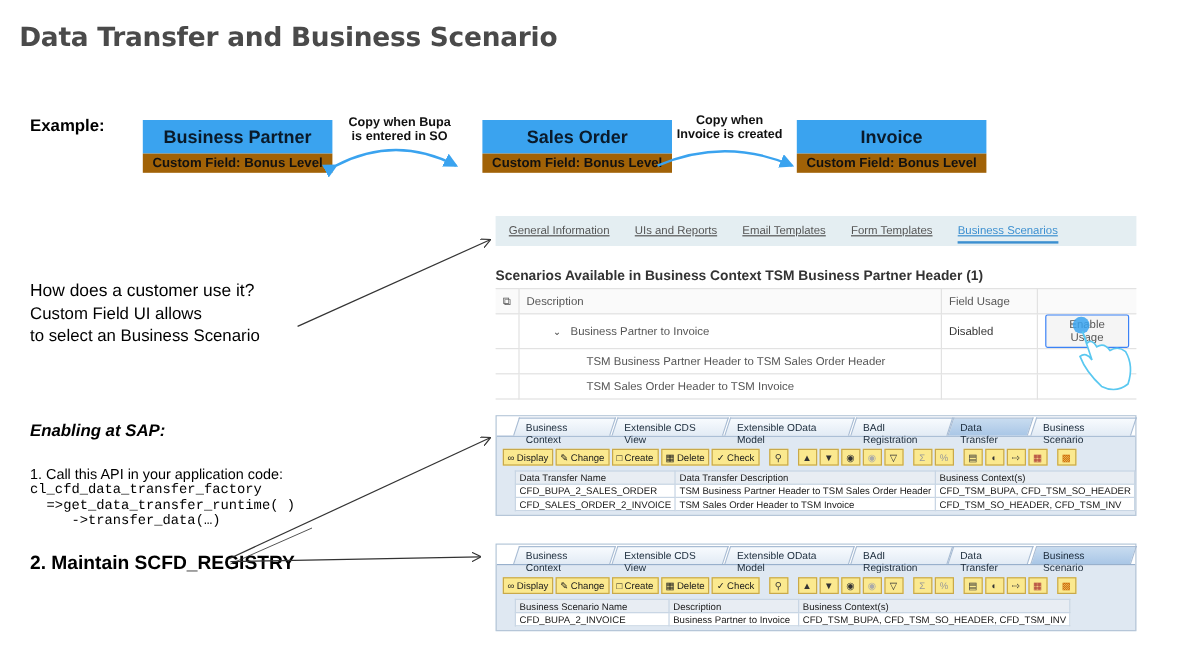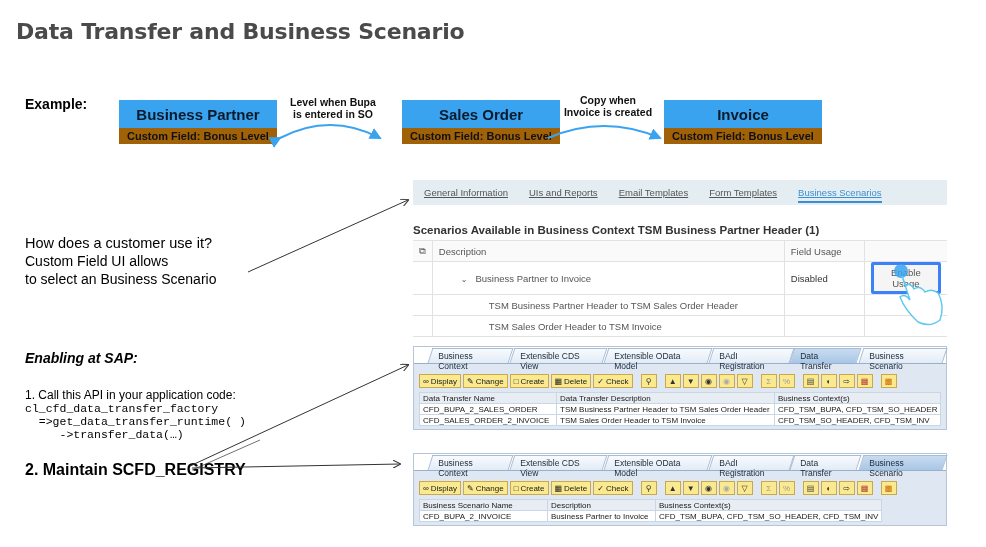--- a/index.html
+++ b/index.html
@@ -29,51 +29,51 @@
   .fiori-tab { margin-right: 21px; height: 25px; display: flex; align-items: center; position: relative; cursor: pointer; text-decoration: underline; }
   .fiori-tab.active { color: #3b8fd0; }
   .fiori-tab.active::after { content: ""; position: absolute; left: 0; right: 0; bottom: 2px; height: 2px; background: #3b8fd0; }
   .fiori-heading { margin-top: 19px; font-weight: bold; font-size: 11.5px; color: #333; margin-left: 0; }
   .fiori-table { margin-top: 4px; width: 534px; border-collapse: collapse; font-size: 9.5px; color: #555; }
   .fiori-table td { border-top: 1px solid #e2e2e2; border-bottom: 1px solid #e2e2e2; height: 21px; padding: 0 6px; }
   .fiori-table td.sel { width: 19px; border-right: 1px solid #e2e2e2; text-align: center; }
   .fiori-table td.desc { width: 352px; border-right: 1px solid #e2e2e2; }
   .fiori-table td.usage { width: 80px; border-right: 1px solid #e2e2e2; color: #333; }
   .fiori-table tr.header td { background: #fafafa; color: #555; }
-  .enable-btn { border: 3px solid #3b82f6; background: #f5f5f5; font-size: 9.5px; color: #555; padding: 2px 5px; border-radius: 2px; font-family: "Liberation Sans", sans-serif; cursor: pointer; }
+  .enable-btn { border: 1px solid #3b82f6; background: #f5f5f5; font-size: 9.5px; color: #555; padding: 2px 5px; border-radius: 2px; font-family: "Liberation Sans", sans-serif; cursor: pointer; }
 
   
   .gui { position: absolute; left: 413px; width: 534px; background: #dfe8f2; border: 1px solid #b6c6d8; }
   .gui-tabs { height: 17px; display: flex; align-items: flex-end; padding-left: 16px; background: #fff; border-bottom: 1px solid #98b0cc; }
   .gui-tab { font-size: 8.5px; color: #1a2a3a; border: 1px solid #a8bcd4; border-bottom: none; background: linear-gradient(#f8fbfe, #e2ebf5); padding: 2px 9px 2px 9px; margin-right: 1px; height: 15px; transform: skewX(-18deg); cursor: pointer; }
   .gui-tab span { display: inline-block; transform: skewX(18deg); }
   .gui-tab.active { background: linear-gradient(#c8dcf0, #a9c6e6); }
   .gui-toolbar { height: 16px; margin-top: 9px; padding-left: 5px; display: flex; align-items: center; gap: 2px; }
   .tb-btn { background: #fbe98f; border: 1px solid #c9a94a; height: 14px; font-size: 8px; padding: 0 3px; display: flex; align-items: center; gap: 2px; color: #1a1a1a; cursor: pointer; white-space: nowrap; }
   .tb-icon { background: #fbe98f; border: 1px solid #c9a94a; height: 14px; width: 16px; font-size: 8px; display: flex; align-items: center; justify-content: center; color: #333; cursor: pointer; }
   .tb-sep { width: 4px; }
-  .gui-table { border-collapse: collapse; font-size: 8px; color: #1a1a1a; margin-left: 5px; margin-top: 3px; margin-bottom: 3px; }
+  .gui-table { border-collapse: collapse; font-size: 8px; color: #1a1a1a; margin-left: 15px; margin-top: 3px; margin-bottom: 3px; }
   .gui-table td { border: 1px solid #c9d6e4; height: 11px; padding: 0 3px; white-space: nowrap; background: #fff; }
   .gui-table tr.h td { background: #e8edf3; }
 
   svg.overlay { position: absolute; left: 0; top: 0; pointer-events: none; }
 </style>
 </head>
 <body>
 
 <div class="title">Data Transfer and Business Scenario</div>
 
 <div class="example-label">Example:</div>
 
 <div class="flow-box" style="left:119px; top:100px;">
   <div class="flow-head">Business Partner</div>
   <div class="flow-foot">Custom Field: Bonus Level</div>
 </div>
 <div class="copy-label" style="left:282px; top:96px; width:102px;">
-  <div>Level when Bupa</div>
+  <div>Copy when Bupa</div>
   <div>is entered in SO</div>
 </div>
 <div class="flow-box" style="left:402px; top:100px;">
   <div class="flow-head">Sales Order</div>
   <div class="flow-foot">Custom Field: Bonus Level</div>
 </div>
 <div class="copy-label" style="left:556px; top:94px; width:104px;">
   <div>Copy when</div>
   <div>Invoice is created</div>
 </div>

